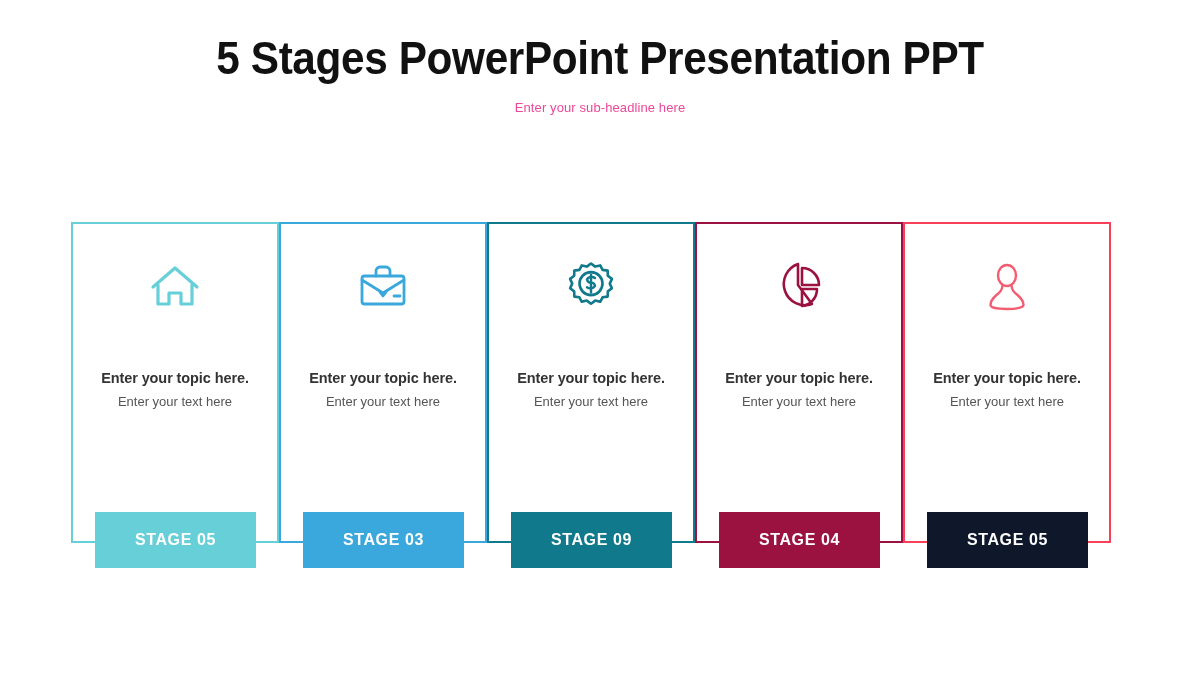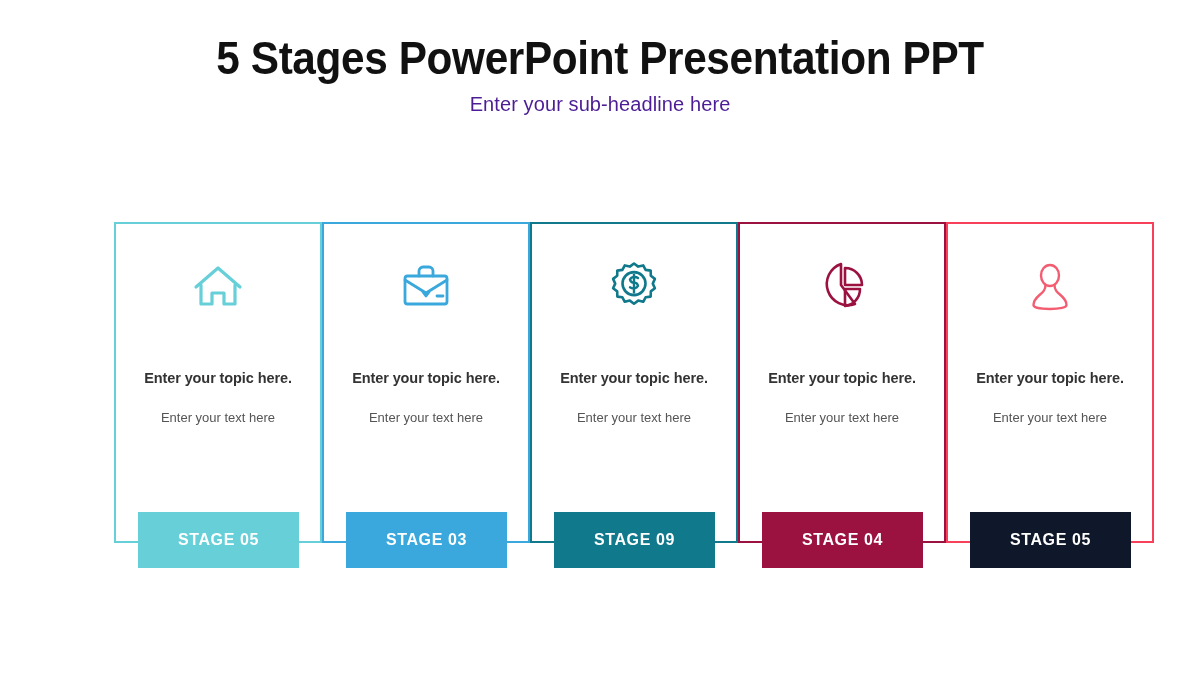--- a/index.html
+++ b/index.html
@@ -25,36 +25,36 @@
   .slide-title {
     font-size:46px;
     font-weight:bold;
     color:#111111;
     letter-spacing:-0.4px;
     line-height:1.05;
     font-family:"Liberation Sans", sans-serif;
     transform:scaleX(0.92);
   }
   .slide-subtitle {
-    margin-top:11px;
-    font-size:20px;
-    color:#4c1d95;
+    margin-top:18px;
+    font-size:13px;
+    color:#ec4899;
     font-weight:normal;
     letter-spacing:0.1px;
   }
 
   
   .cards {
     position:absolute;
-    left:52px;
+    left:40px;
     top:222px;
     width:1102px;
     height:350px;
     display:flex;
-    justify-content:flex-end;
+    justify-content:center;
   }
   .card-wrap {
     position:relative;
     width:208px;
     height:350px;
   }
   .card-box {
     position:absolute;
     top:0; left:0;
     width:208px;
@@ -78,21 +78,21 @@
     width:208px;
     text-align:center;
   }
   .card-topic {
     font-size:14.5px;
     font-weight:bold;
     color:#333333;
     letter-spacing:-0.1px;
   }
   .card-sub {
-    margin-top:24px;
+    margin-top:8px;
     font-size:13px;
     color:#555555;
     font-weight:normal;
   }
   .stage-bar {
     position:absolute;
     left:24px;
     top:290px;
     width:161px;
     height:56px;

